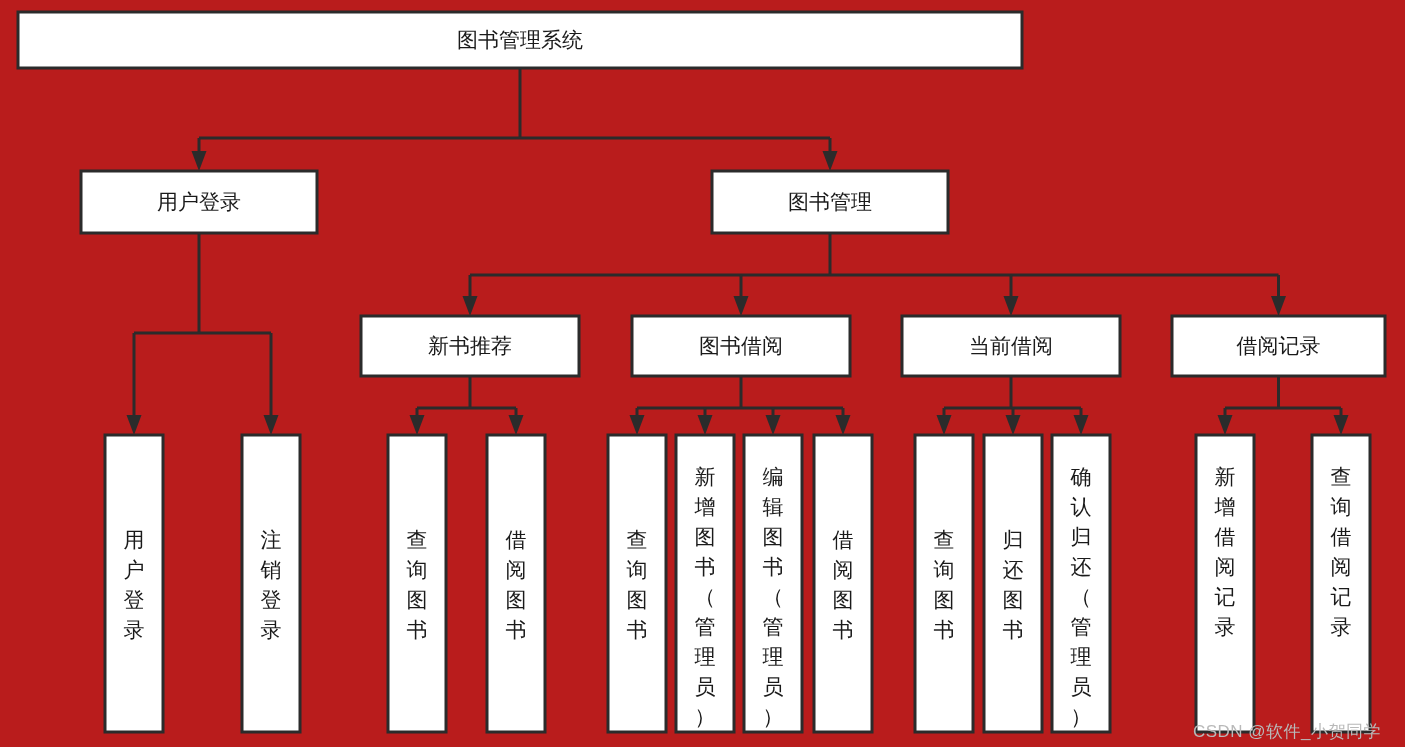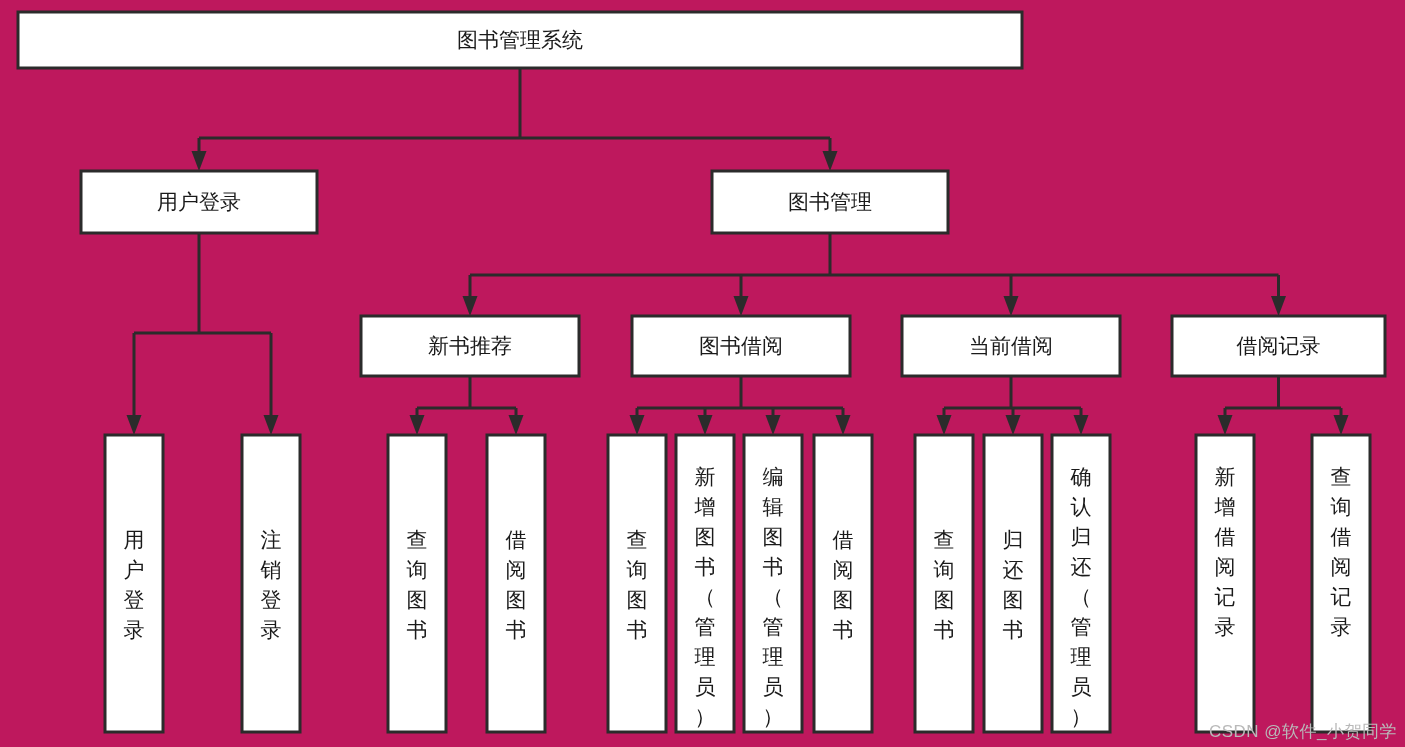--- a/index.html
+++ b/index.html
@@ -10,21 +10,21 @@
   body {
     width: 1405px;
     height: 747px;
     font-family: "Liberation Sans", "DejaVu Sans", sans-serif;
     overflow: hidden;
   }
   #diagram-root {
     position: relative;
     width: 1405px;
     height: 747px;
-    background: #be185d;
+    background: #b91c1c;
   }
   svg.diagram {
     display: block;
     width: 1405px;
     height: 747px;
   }
   .node-rect {
     fill: #ffffff;
     stroke: #2b2b2b;
     stroke-width: 3;
@@ -47,21 +47,21 @@
     dominant-baseline: middle;
   }
   .node-label-vert {
     font-family: "Liberation Sans", "DejaVu Sans", sans-serif;
     font-size: 21px;
     fill: #1a1a1a;
     text-anchor: middle;
   }
   .watermark {
     position: absolute;
-    right: 8px;
+    right: 24px;
     bottom: 4px;
     font-family: "Liberation Sans", "DejaVu Sans", sans-serif;
     font-size: 17px;
     color: #b9b9b9;
     letter-spacing: 0.5px;
     white-space: nowrap;
     pointer-events: none;
   }
 </style>
 </head>

